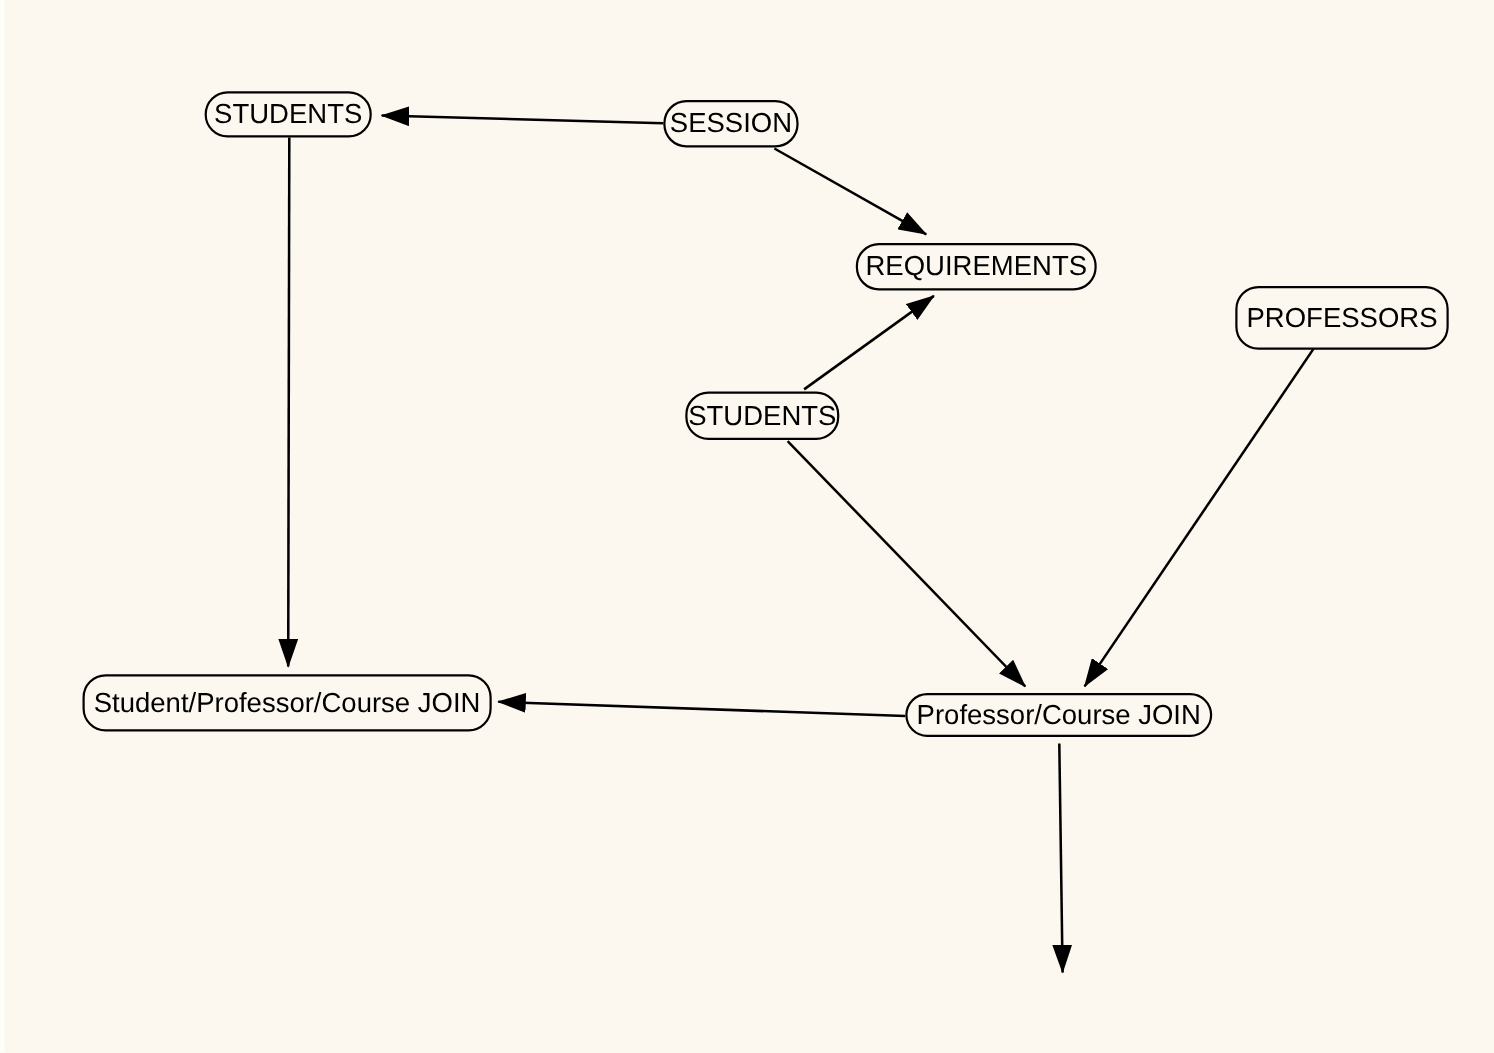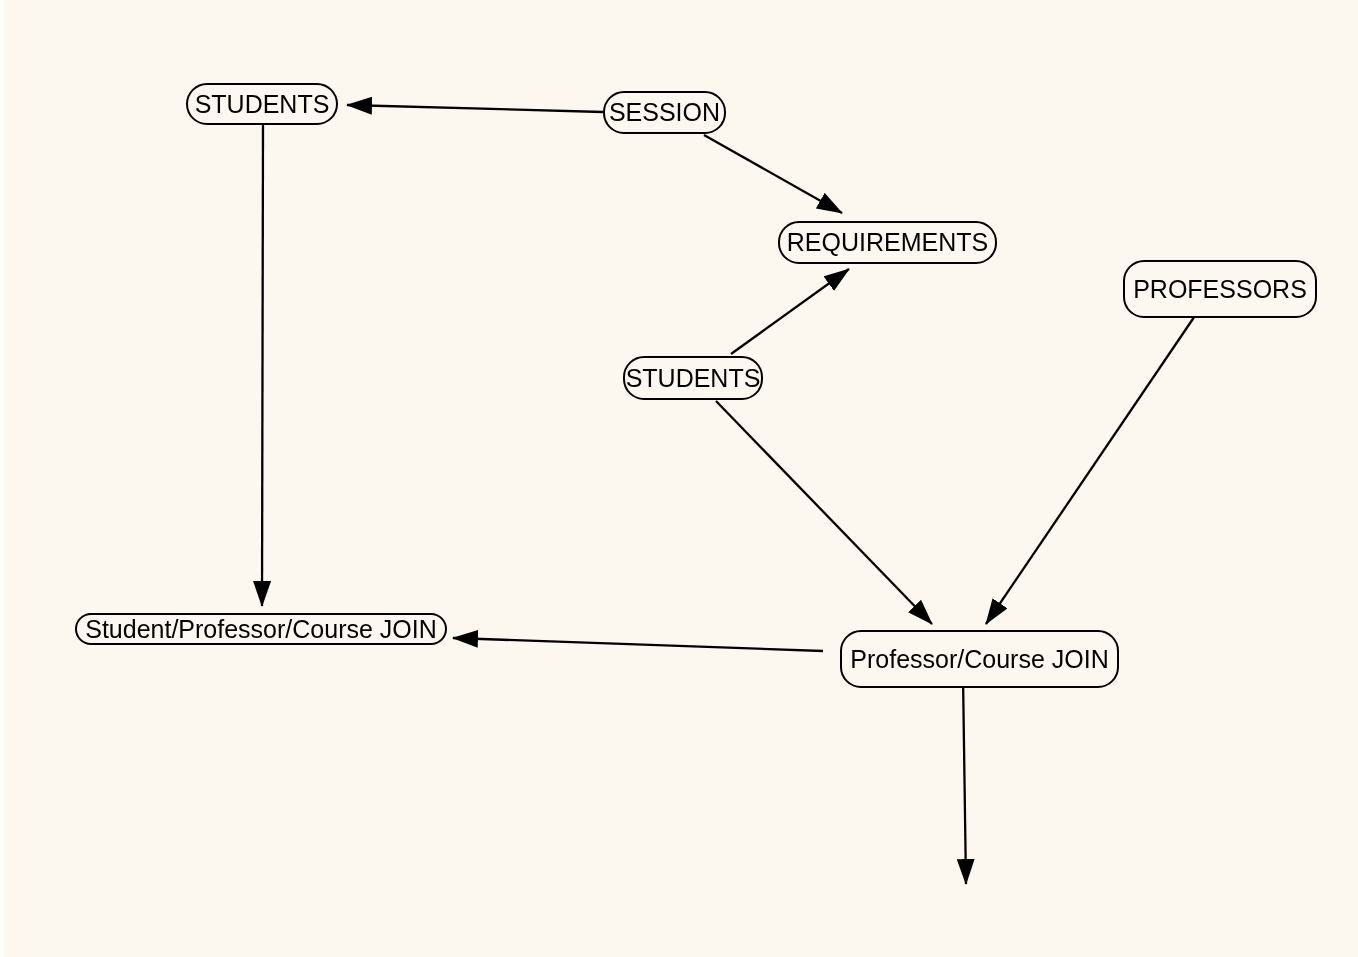--- a/index.html
+++ b/index.html
@@ -91,21 +91,21 @@
   </div>
 
   <div class="node" style="left:1123px; top:260px; width:194px; height:58px;">
     <span>PROFESSORS</span>
   </div>
 
   <div class="node" style="left:623px; top:356px; width:140px; height:44px;">
     <span>STUDENTS</span>
   </div>
 
-  <div class="node" style="left:75px; top:613px; width:372px; height:32px;">
+  <div class="node" style="left:75px; top:613px; width:372px; height:52px;">
     <span>Student/Professor/Course JOIN</span>
   </div>
 
-  <div class="node" style="left:840px; top:630px; width:279px; height:58px;">
+  <div class="node" style="left:823px; top:630px; width:279px; height:40px;">
     <span>Professor/Course JOIN</span>
   </div>
 
 </div>
 
 </body></html>

